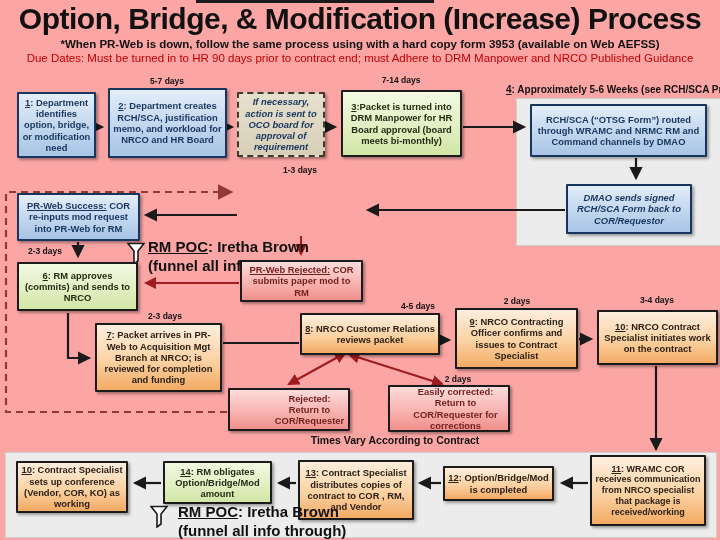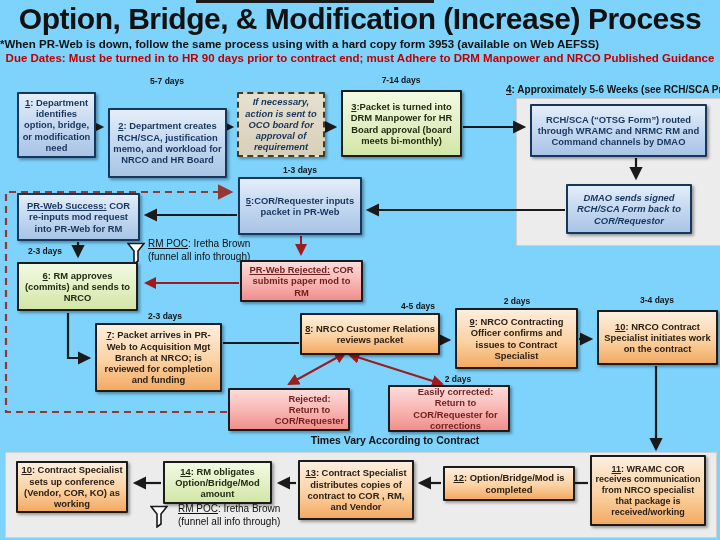--- a/index.html
+++ b/index.html
@@ -1,83 +1,83 @@
 <!DOCTYPE html>
 <html><head>
 <meta charset="utf-8">
 <style>
   html,body{margin:0;padding:0;background:#fff;}
   .slide{
-    position:relative;width:720px;height:540px;background:#7dd3fc;
+    position:relative;width:720px;height:540px;background:#fca5a5;
     font-family:"Liberation Sans",sans-serif;overflow:hidden;
   }
   .title{position:absolute;left:0;top:2px;width:720px;text-align:center;
     font-size:30px;font-weight:bold;color:#111;letter-spacing:-0.5px;}
-  .subtitle{position:absolute;left:0;top:38px;width:720px;text-align:left;
+  .subtitle{position:absolute;left:0;top:38px;width:720px;text-align:center;
     font-size:11.5px;font-weight:bold;color:#111;}
   .duedates{position:absolute;left:0;top:52px;width:720px;text-align:center;
-    font-size:11.5px;font-weight:bold;color:#c00000;}
+    font-size:11.5px;font-weight:normal;color:#c00000;}
   .topedge{position:absolute;left:196px;top:0;width:238px;height:3px;background:#1a1a1a;}
 
   .grp{position:absolute;background:#ececec;border:1px solid #cfcfcf;}
   #grp4{left:516px;top:98px;width:204px;height:146px;}
   #grpBottom{left:5px;top:452px;width:710px;height:84px;}
 
   .box{position:absolute;border:2px solid #1b1b1b;display:flex;align-items:center;
     justify-content:center;text-align:center;font-weight:bold;font-size:9.4px;
     line-height:1.2;padding:2px 3px;box-sizing:border-box;
     box-shadow:2px 2px 3px rgba(0,0,0,0.35);border-radius:1px;}
   .blue{background:linear-gradient(180deg,#e4eef9 0%,#c7daf1 45%,#a9c4e6 100%);
     border-color:#17365d;color:#17365d;}
   .green{background:linear-gradient(180deg,#f2f9e2 0%,#e3f0c6 50%,#d2e6a6 100%);color:#232c14;}
   .orange{background:linear-gradient(180deg,#fdeede 0%,#fbd2a3 55%,#f3aa63 100%);color:#2b2117;}
   .pink{background:linear-gradient(180deg,#fcdcda 0%,#f8b4b1 55%,#ef8f8b 100%);color:#701f1e;}
   .tan{background:linear-gradient(180deg,#e6e0cf 0%,#d8cfb8 100%);border:2px dashed #3f3b2a;
     color:#17365d;font-style:italic;}
   .pfx{text-decoration:underline;}
 
   #b1{left:17px;top:92px;width:79px;height:66px;}
-  #b2{left:108px;top:88px;width:119px;height:70px;margin-top:20px;}
+  #b2{left:108px;top:88px;width:119px;height:70px;}
   #oco{left:237px;top:92px;width:88px;height:65px;}
   #b3{left:341px;top:90px;width:121px;height:67px;}
   #rch{left:530px;top:104px;width:177px;height:53px;}
   #dmao{left:566px;top:184px;width:126px;height:50px;font-style:italic;}
   #b5{left:238px;top:177px;width:124px;height:58px;}
   #pws{left:17px;top:193px;width:123px;height:48px;}
   #b6{left:17px;top:262px;width:121px;height:49px;}
   #pwr{left:240px;top:260px;width:123px;height:42px;}
   #b7{left:95px;top:323px;width:127px;height:69px;}
   #b8{left:300px;top:313px;width:140px;height:42px;}
   #b9{left:455px;top:308px;width:123px;height:61px;}
   #b10{left:597px;top:310px;width:121px;height:55px;}
   #rej{left:228px;top:388px;width:122px;height:43px;padding-left:44px;}
   #easy{left:388px;top:385px;width:122px;height:47px;padding-left:16px;}
   #b11{left:590px;top:455px;width:116px;height:71px;font-size:9px;}
-  #b12{left:443px;top:466px;width:132px;height:35px;}
+  #b12{left:443px;top:466px;width:111px;height:35px;}
   #b13{left:298px;top:460px;width:116px;height:60px;}
   #b14{left:163px;top:461px;width:109px;height:43px;}
   #b15{left:16px;top:461px;width:112px;height:52px;}
 
   .tlabel{position:absolute;font-size:8.5px;font-weight:bold;color:#111;
     transform:translateX(-50%);white-space:nowrap;}
   #tb2{left:167px;top:76px;}
   #tb3{left:401px;top:75px;}
   #tb5{left:300px;top:165px;}
   #tb6{left:62px;top:246px;transform:translateX(-100%);}
   #tb7{left:165px;top:311px;}
   #tb8{left:370px;top:301px;margin-left:48px;}
   #tb9{left:517px;top:296px;}
   #tb10{left:657px;top:295px;}
   #teasy{left:458px;top:374px;}
 
   .s4label{position:absolute;left:506px;top:84px;font-size:10px;font-weight:bold;
     color:#111;white-space:nowrap;}
   .timesvary{position:absolute;left:395px;top:434px;transform:translateX(-50%);
     font-size:10.5px;font-weight:bold;color:#111;white-space:nowrap;}
-  .rmpoc{position:absolute;font-size:10px;font-weight:normal;color:#111;line-height:1.25;}
+  .rmpoc{position:absolute;font-size:15px;font-weight:bold;color:#111;line-height:1.25;}
   #rmpoc1{left:148px;top:238px;}
   #rmpoc2{left:178px;top:503px;}
   .funnel{position:absolute;}
   #funnel1{left:127px;top:242px;}
   #funnel2{left:150px;top:505px;}
 
   svg.overlay{position:absolute;left:0;top:0;width:720px;height:540px;pointer-events:none;}
 </style>
 </head>
 <body>
@@ -152,23 +152,20 @@
     <span class="pfx">4</span><span>: Approximately 5-6 Weeks (see RCH/SCA Process)</span>
   </div>
   <div class="box blue" id="rch">
     <span>RCH/SCA (“OTSG Form”) routed through WRAMC and NRMC RM and Command channels by DMAO</span>
   </div>
   <div class="box blue" id="dmao">
     <span>DMAO sends signed RCH/SCA Form back to COR/Requestor</span>
   </div>
 
   <div class="tlabel" id="tb5">1-3 days</div>
-  <div class="box blue" id="b5">
-    <span><span class="pfx">5</span><span>:COR/Requester inputs packet in PR-Web</span></span>
-  </div>
   <div class="box blue" id="pws">
     <span><span class="pfx">PR-Web Success:</span><span> COR re-inputs mod request into PR-Web for RM</span></span>
   </div>
   <div class="funnel" id="funnel1">
     <svg width="18" height="23" viewBox="0 0 18 23">
       <path d="M1,1.5 H17 L11,9 V19 L7,22 V9 Z" fill="#ffffff" stroke="#1a1a1a" stroke-width="1.6"></path>
     </svg>
   </div>
   <div class="rmpoc" id="rmpoc1">
     <span class="pfx">RM POC</span><span>: Iretha Brown</span><br>

